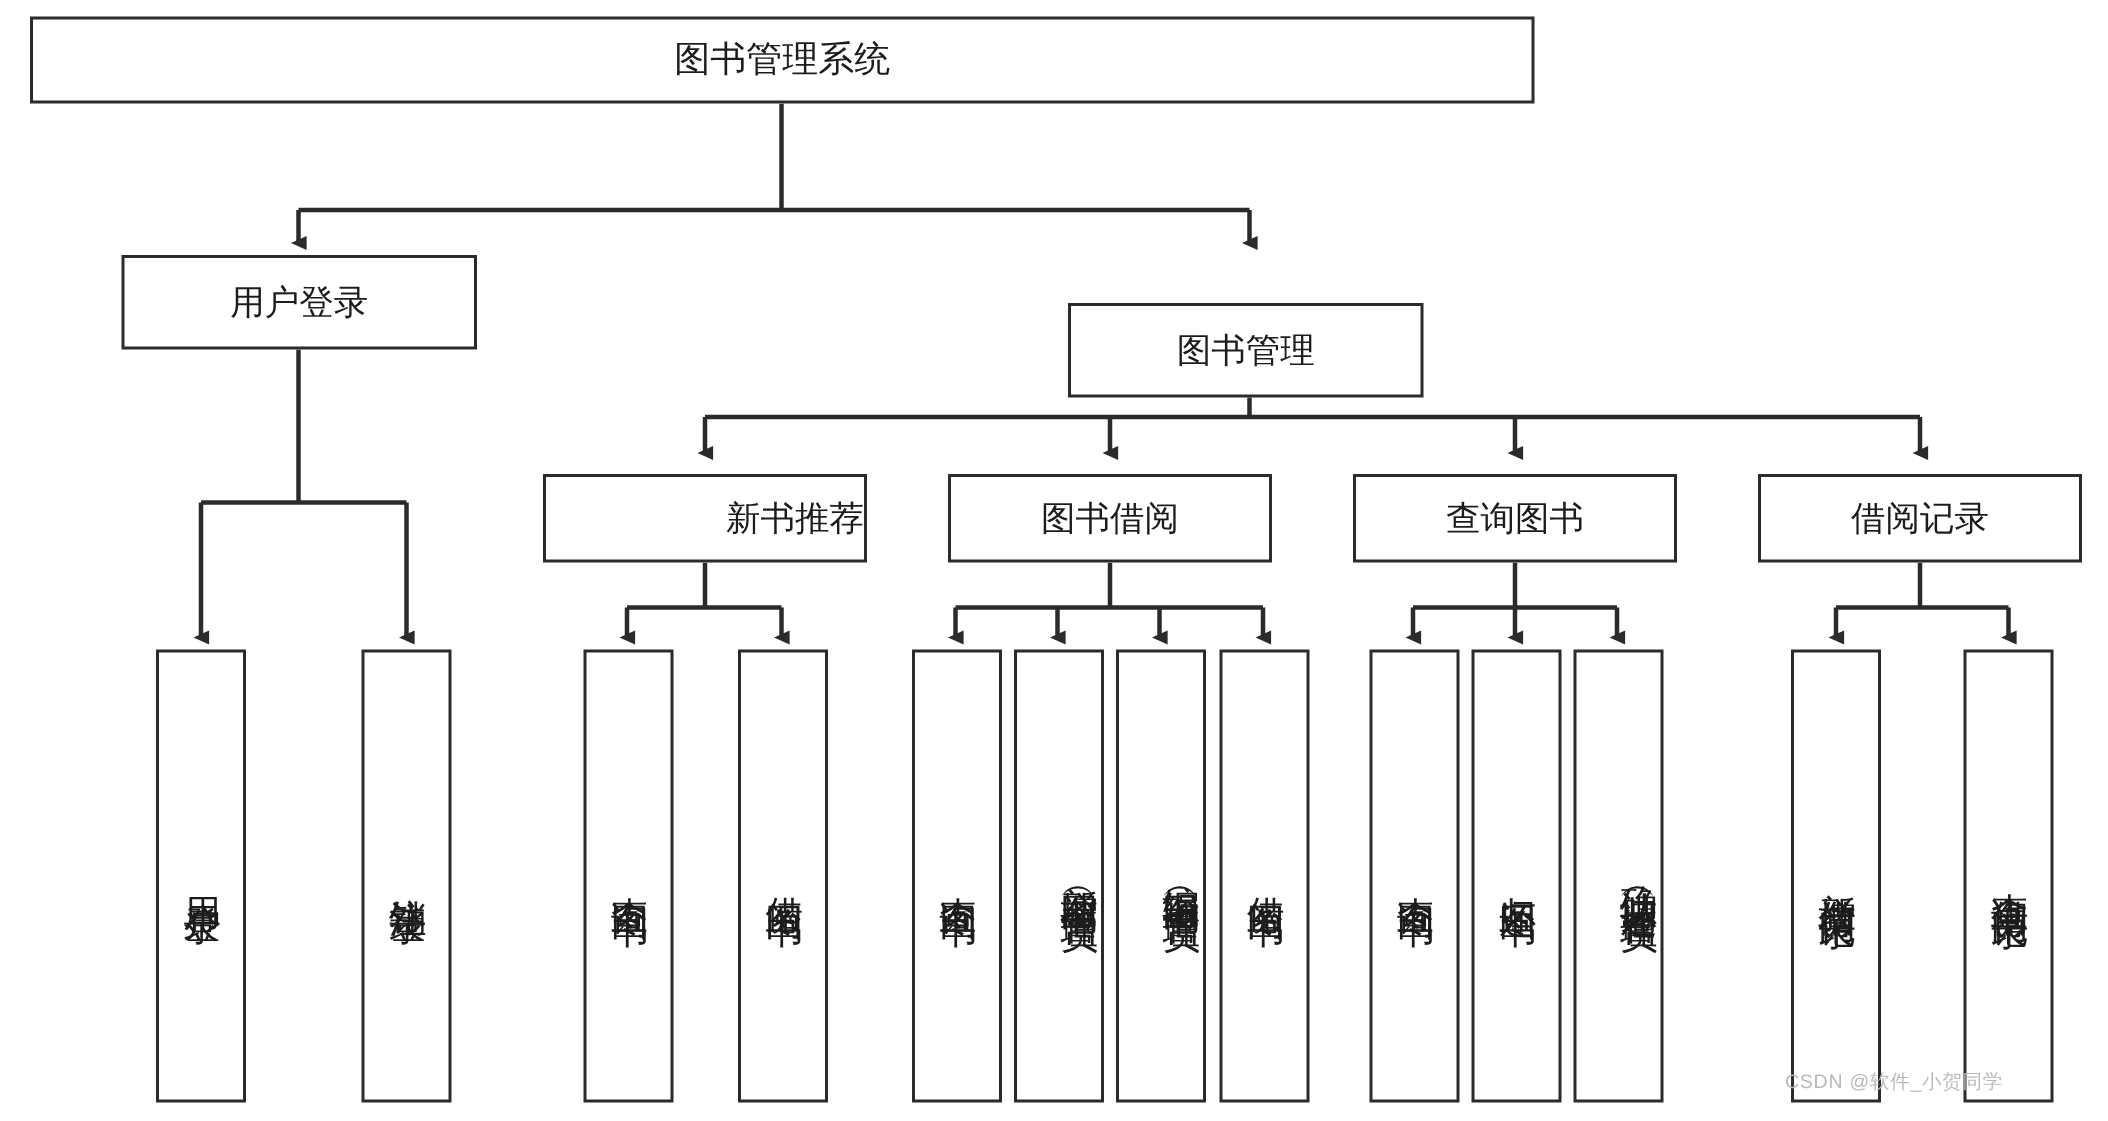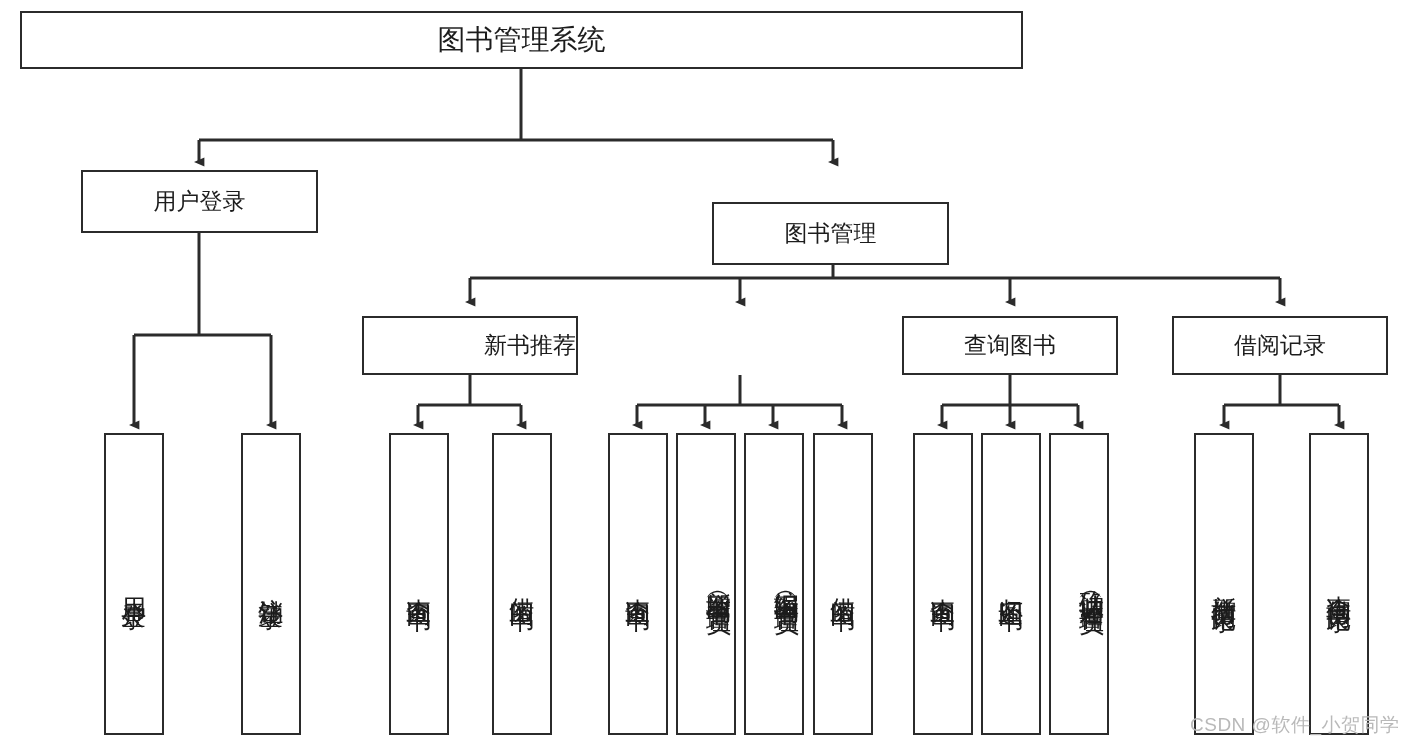--- a/index.html
+++ b/index.html
@@ -35,21 +35,21 @@
     align-items: center;
     justify-content: center;
     text-align: center;
     line-height: 1.22;
     color: #1c1c1c;
   }
   .node.h {
     font-size: 23px;
   }
   .node.root {
-    font-size: 28px;
+    font-size: 24px;
   }
   .node.v {
     writing-mode: vertical-rl;
     text-orientation: upright;
     font-size: 25px;
     letter-spacing: 3px;
     align-items: flex-start;
     justify-content: center;
     padding-top: 6px;
     padding-bottom: 6px;
@@ -59,21 +59,21 @@
     text-orientation: upright;
     display: block;
   }
   .node.v.center {
     align-items: center;
   }
   .watermark {
     position: absolute;
     left: 1190px;
     top: 712px;
-    font-size: 19px;
+    font-size: 13px;
     color: #b9b9b9;
     letter-spacing: 0.5px;
     white-space: nowrap;
   }
 </style>
 </head>
 <body>
 
 <div id="stage">
 
@@ -134,20 +134,23 @@
   <div class="node h" style="left:81px; top:170px; width:237px; height:63px;">
     <span>用户登录</span>
   </div>
   <div class="node h" style="left:712px; top:170px; width:237px; height:63px;margin-top:32px;">
     <span>图书管理</span>
   </div>
 
   <div class="node h" style="left:362px; top:316px; width:216px; height:59px;justify-content:flex-end;">
     <span>新书推荐</span>
   </div>
+  <div class="node h" style="left:632px; top:316px; width:216px; height:59px;">
+    <span>图书借阅</span>
+  </div>
   <div class="node h" style="left:902px; top:316px; width:216px; height:59px;">
     <span>查询图书</span>
   </div>
   <div class="node h" style="left:1172px; top:316px; width:216px; height:59px;">
     <span>借阅记录</span>
   </div>
 
   <div class="node v center" style="left:104px; top:433px; width:60px; height:302px;">
     <span class="vtext">用户登录</span>
   </div>

